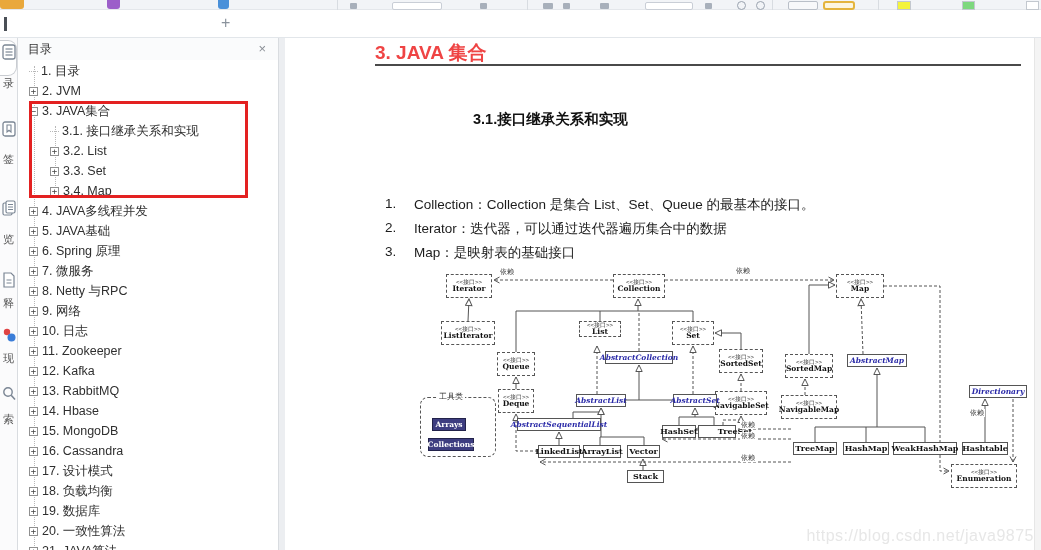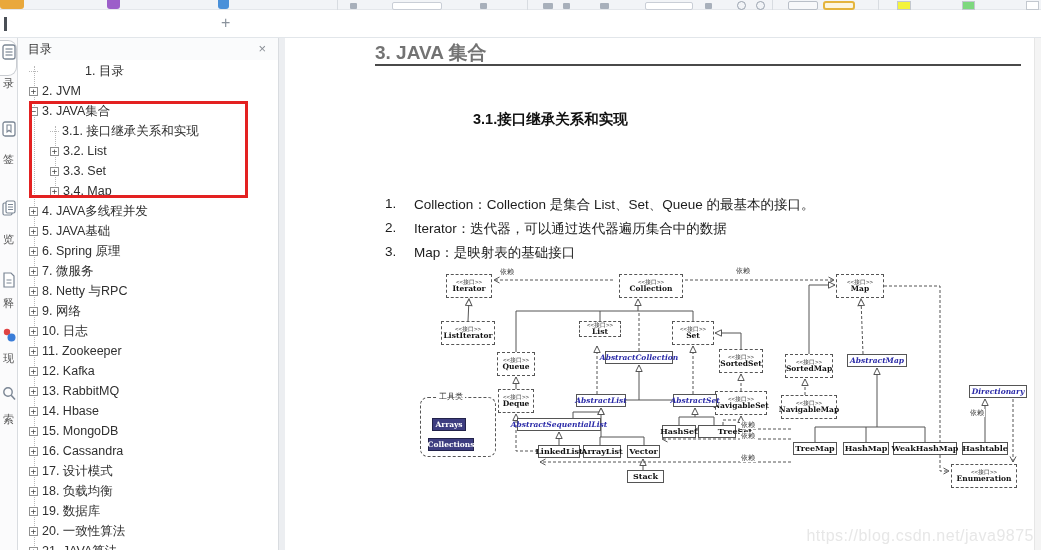--- a/index.html
+++ b/index.html
@@ -46,21 +46,21 @@
             font-size:9px;line-height:7px;text-align:center;color:#444;margin-right:4px;flex:none;
             font-family:"DejaVu Sans Mono",monospace;}
   .stub{display:inline-block;width:9px;height:1px;border-top:1px dotted #b8b8b8;margin-right:3px;flex:none;}
   .red-annotation{position:absolute;left:29px;top:101px;width:219px;height:97px;border:3px solid #e32121;z-index:6;}
 
   .divider{position:absolute;left:279px;top:38px;width:6px;height:512px;background:#eceef1;}
   .scrolltrack{position:absolute;left:1034px;top:38px;width:7px;height:512px;background:#f4f4f4;border-left:1px solid #e6e6e6;}
 
   
   .page{position:absolute;left:285px;top:38px;width:749px;height:512px;background:#fff;}
-  .doc-h1{position:absolute;left:375px;top:40px;font-size:19px;font-weight:bold;color:#737373;}
+  .doc-h1{position:absolute;left:375px;top:40px;font-size:19px;font-weight:bold;color:#ef4444;}
   .doc-h1-rule{position:absolute;left:375px;top:64px;width:646px;height:2px;background:#4a4a4a;}
   .doc-h2{position:absolute;left:473px;top:110px;font-size:14.5px;font-weight:bold;color:#111;}
   .doc-para{position:absolute;left:372px;top:146px;font-size:13.5px;color:#1c1c1c;}
   .doc-li{position:absolute;font-size:13.5px;color:#1c1c1c;}
   .doc-li .num{position:absolute;left:0;}
   .doc-li .txt{position:absolute;left:29px;white-space:nowrap;}
   .watermark{position:absolute;left:740px;top:527px;width:294px;text-align:right;
              font-size:16px;color:#e7e7e7;letter-spacing:.5px;}
 
   
@@ -161,21 +161,21 @@
     </div>
 
   <div class="toc-panel">
     <div class="toc-header">
       <span class="toc-title">目录</span>
       <span class="toc-close">×</span>
     </div>
     <div class="toc-vline"></div>
     <div class="toc-vline2"></div>
     <div id="toc-body">
-        <div class="toc-row" style="top: 23px; left: 11px; gap: 44px;">
+        <div class="toc-row" style="top: 23px; left: 11px;">
           <span class="stub"></span>
           <span>1. 目录</span>
         </div>
         <div class="toc-row" style="top: 43px; left: 11px;">
           <span class="expander">+</span>
           <span>2. JVM</span>
         </div>
         <div class="toc-row" style="top: 63px; left: 11px;">
           <span class="expander">−</span>
           <span>3. JAVA集合</span>
@@ -351,21 +351,21 @@
         <polyline points="471,20 527,20 527,205 536,205" marker-end="url(#arr)"></polyline>
         <polyline points="378,163 283,163" marker-end="url(#arr)"></polyline>
         <polyline points="378,173 249,173" marker-end="url(#arr)"></polyline>
         <polyline points="378,196 127,196" marker-end="url(#arr)"></polyline>
       </g>
     </svg>
   <div class="dnode i" style="left: 33px; top: 8px; width: 46px; height: 24px;">
         <div class="st">&lt;&lt;接口&gt;&gt;</div>
         <div class="nm">Iterator</div>
       </div>
-      <div class="dnode i" style="left: 200px; top: 8px; width: 64px; height: 24px; margin-left: 6px;">
+      <div class="dnode i" style="left: 200px; top: 8px; width: 52px; height: 24px;">
         <div class="st">&lt;&lt;接口&gt;&gt;</div>
         <div class="nm">Collection</div>
       </div>
       <div class="dnode i" style="left: 423px; top: 8px; width: 48px; height: 24px;">
         <div class="st">&lt;&lt;接口&gt;&gt;</div>
         <div class="nm">Map</div>
       </div>
       <div class="dnode i" style="left: 28px; top: 55px; width: 54px; height: 24px;">
         <div class="st">&lt;&lt;接口&gt;&gt;</div>
         <div class="nm">ListIterator</div>

